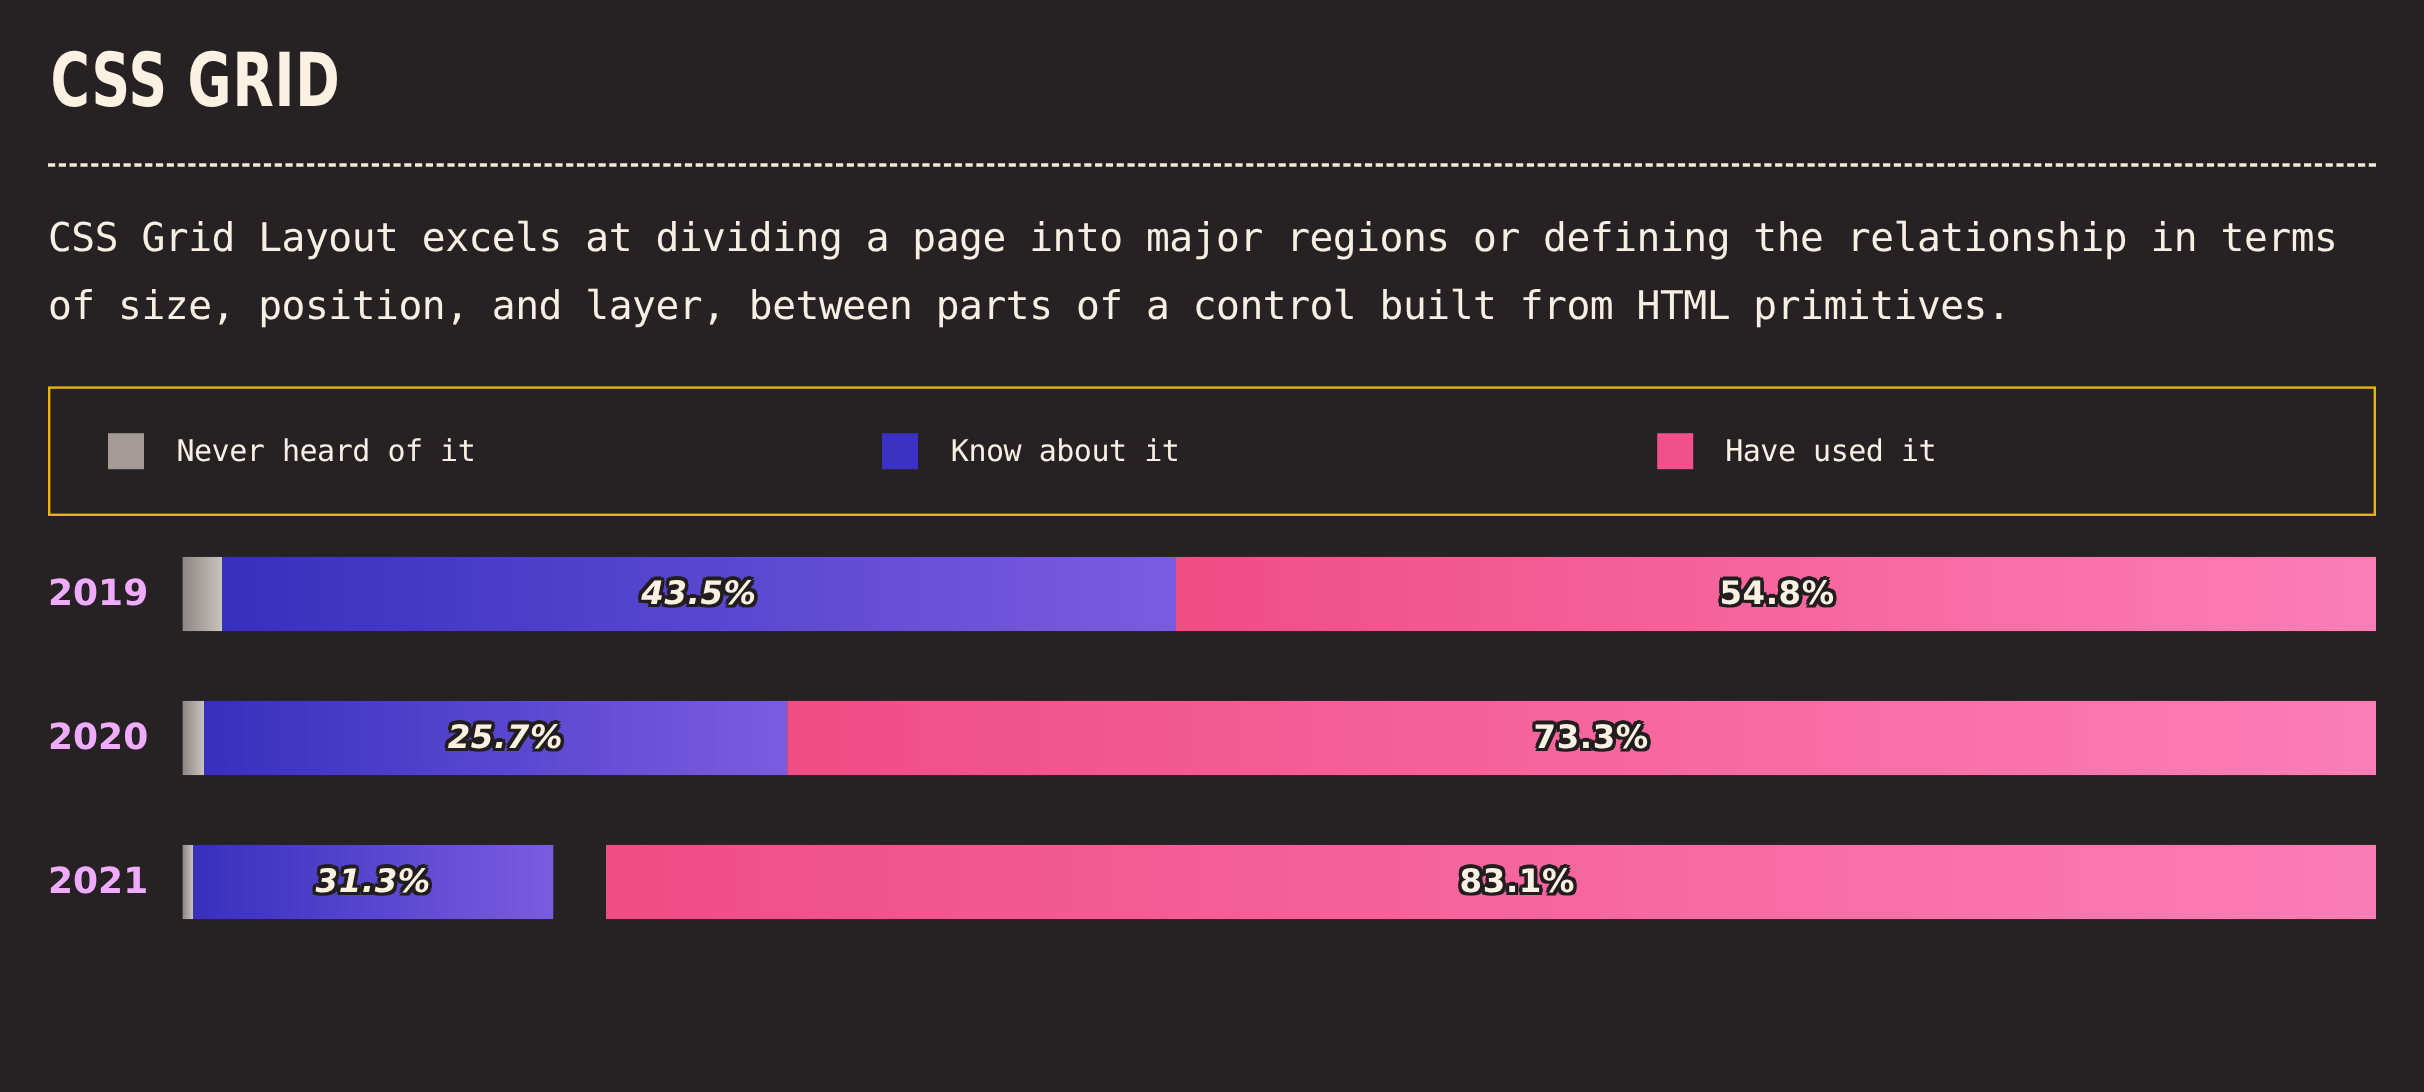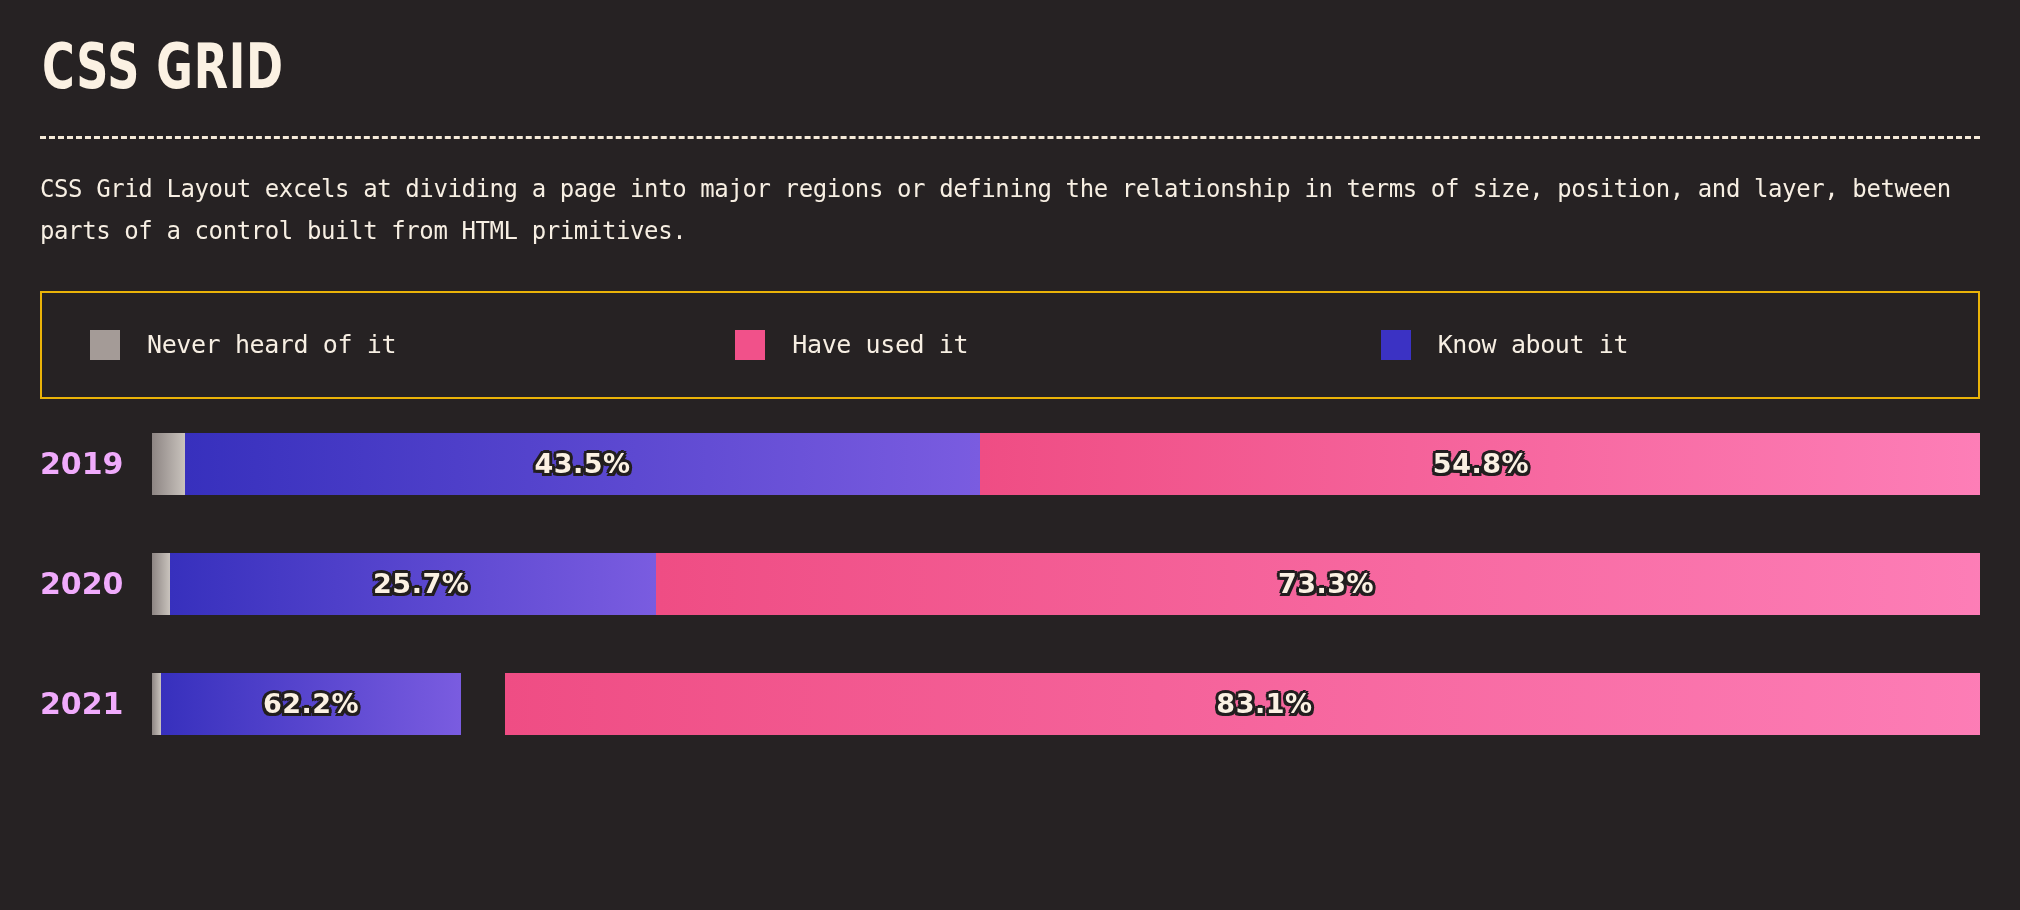--- a/index.html
+++ b/index.html
@@ -42,21 +42,21 @@
     margin-top: 38px;
     height: 0;
     border: 0;
     border-top: 3px dashed #f5ead9;
   }
 
   
   .description {
     color: #f7efe3;
     font-family: "DejaVu Sans Mono", monospace;
-    font-size: 24px;
+    font-size: 33px;
     line-height: 1.74;
     letter-spacing: -0.4px;
     margin: 30px 0 0 0;
     max-width: 1950px;
     white-space: pre-wrap;
   }
 
   
   .legend {
     margin-top: 38px;
@@ -127,20 +127,21 @@
     align-items: center;
     justify-content: center;
     overflow: hidden;
   }
 
   .seg-never {
     background: linear-gradient(to right, #8d8583, #c9c3bd);
   }
   .seg-know {
     background: linear-gradient(to right, #3730bd, #7a5ce0);
+    font-style: italic;
   }
   .seg-used {
     background: linear-gradient(to right, #ef4d84, #fd7eb7);
   }
 
   .seg-value {
     font-family: "DejaVu Sans", sans-serif;
     font-weight: 700;
     font-size: 27px;
     color: #fbf1e3;
@@ -165,26 +166,26 @@
   <hr class="divider">
 
   <p class="description">CSS Grid Layout excels at dividing a page into major regions or defining the relationship in terms of size, position, and layer, between parts of a control built from HTML primitives.</p>
 
   <div class="legend">
     <div class="legend-item">
       <span class="legend-swatch" style="background: rgb(164, 155, 151);"></span>
       <span class="legend-label">Never heard of it</span>
     </div>
     <div class="legend-item">
+      <span class="legend-swatch" style="background: rgb(59, 50, 196);"></span>
+      <span class="legend-label">Know about it</span>
+    </div>
+    <div class="legend-item">
       <span class="legend-swatch" style="background: rgb(241, 81, 138);"></span>
       <span class="legend-label">Have used it</span>
-    </div>
-    <div class="legend-item">
-      <span class="legend-swatch" style="background: rgb(59, 50, 196);"></span>
-      <span class="legend-label">Know about it</span>
     </div>
   </div>
 
   <div class="chart">
 
     <div class="bar-row">
       <div class="year-label">2019</div>
       <div class="bar-track">
         <div class="seg seg-never" style="flex: 0 0 1.8%; width: 1.8%;">
           
@@ -213,21 +214,21 @@
       </div>
     </div>
 
     <div class="bar-row">
       <div class="year-label">2021</div>
       <div class="bar-track">
         <div class="seg seg-never" style="flex: 0 0 0.5%; width: 0.5%;">
           
         </div>
         <div class="seg seg-know" style="flex: 0 0 16.4%; width: 16.4%;">
-          <span class="seg-value">62.2%</span>
+          <span class="seg-value">31.3%</span>
         </div>
         <div class="seg seg-used" style="flex: 0 0 83.1%; width: 83.1%; margin-left: 44px;">
           <span class="seg-value">83.1%</span>
         </div>
       </div>
     </div>
 
   </div>
 </div>
 

